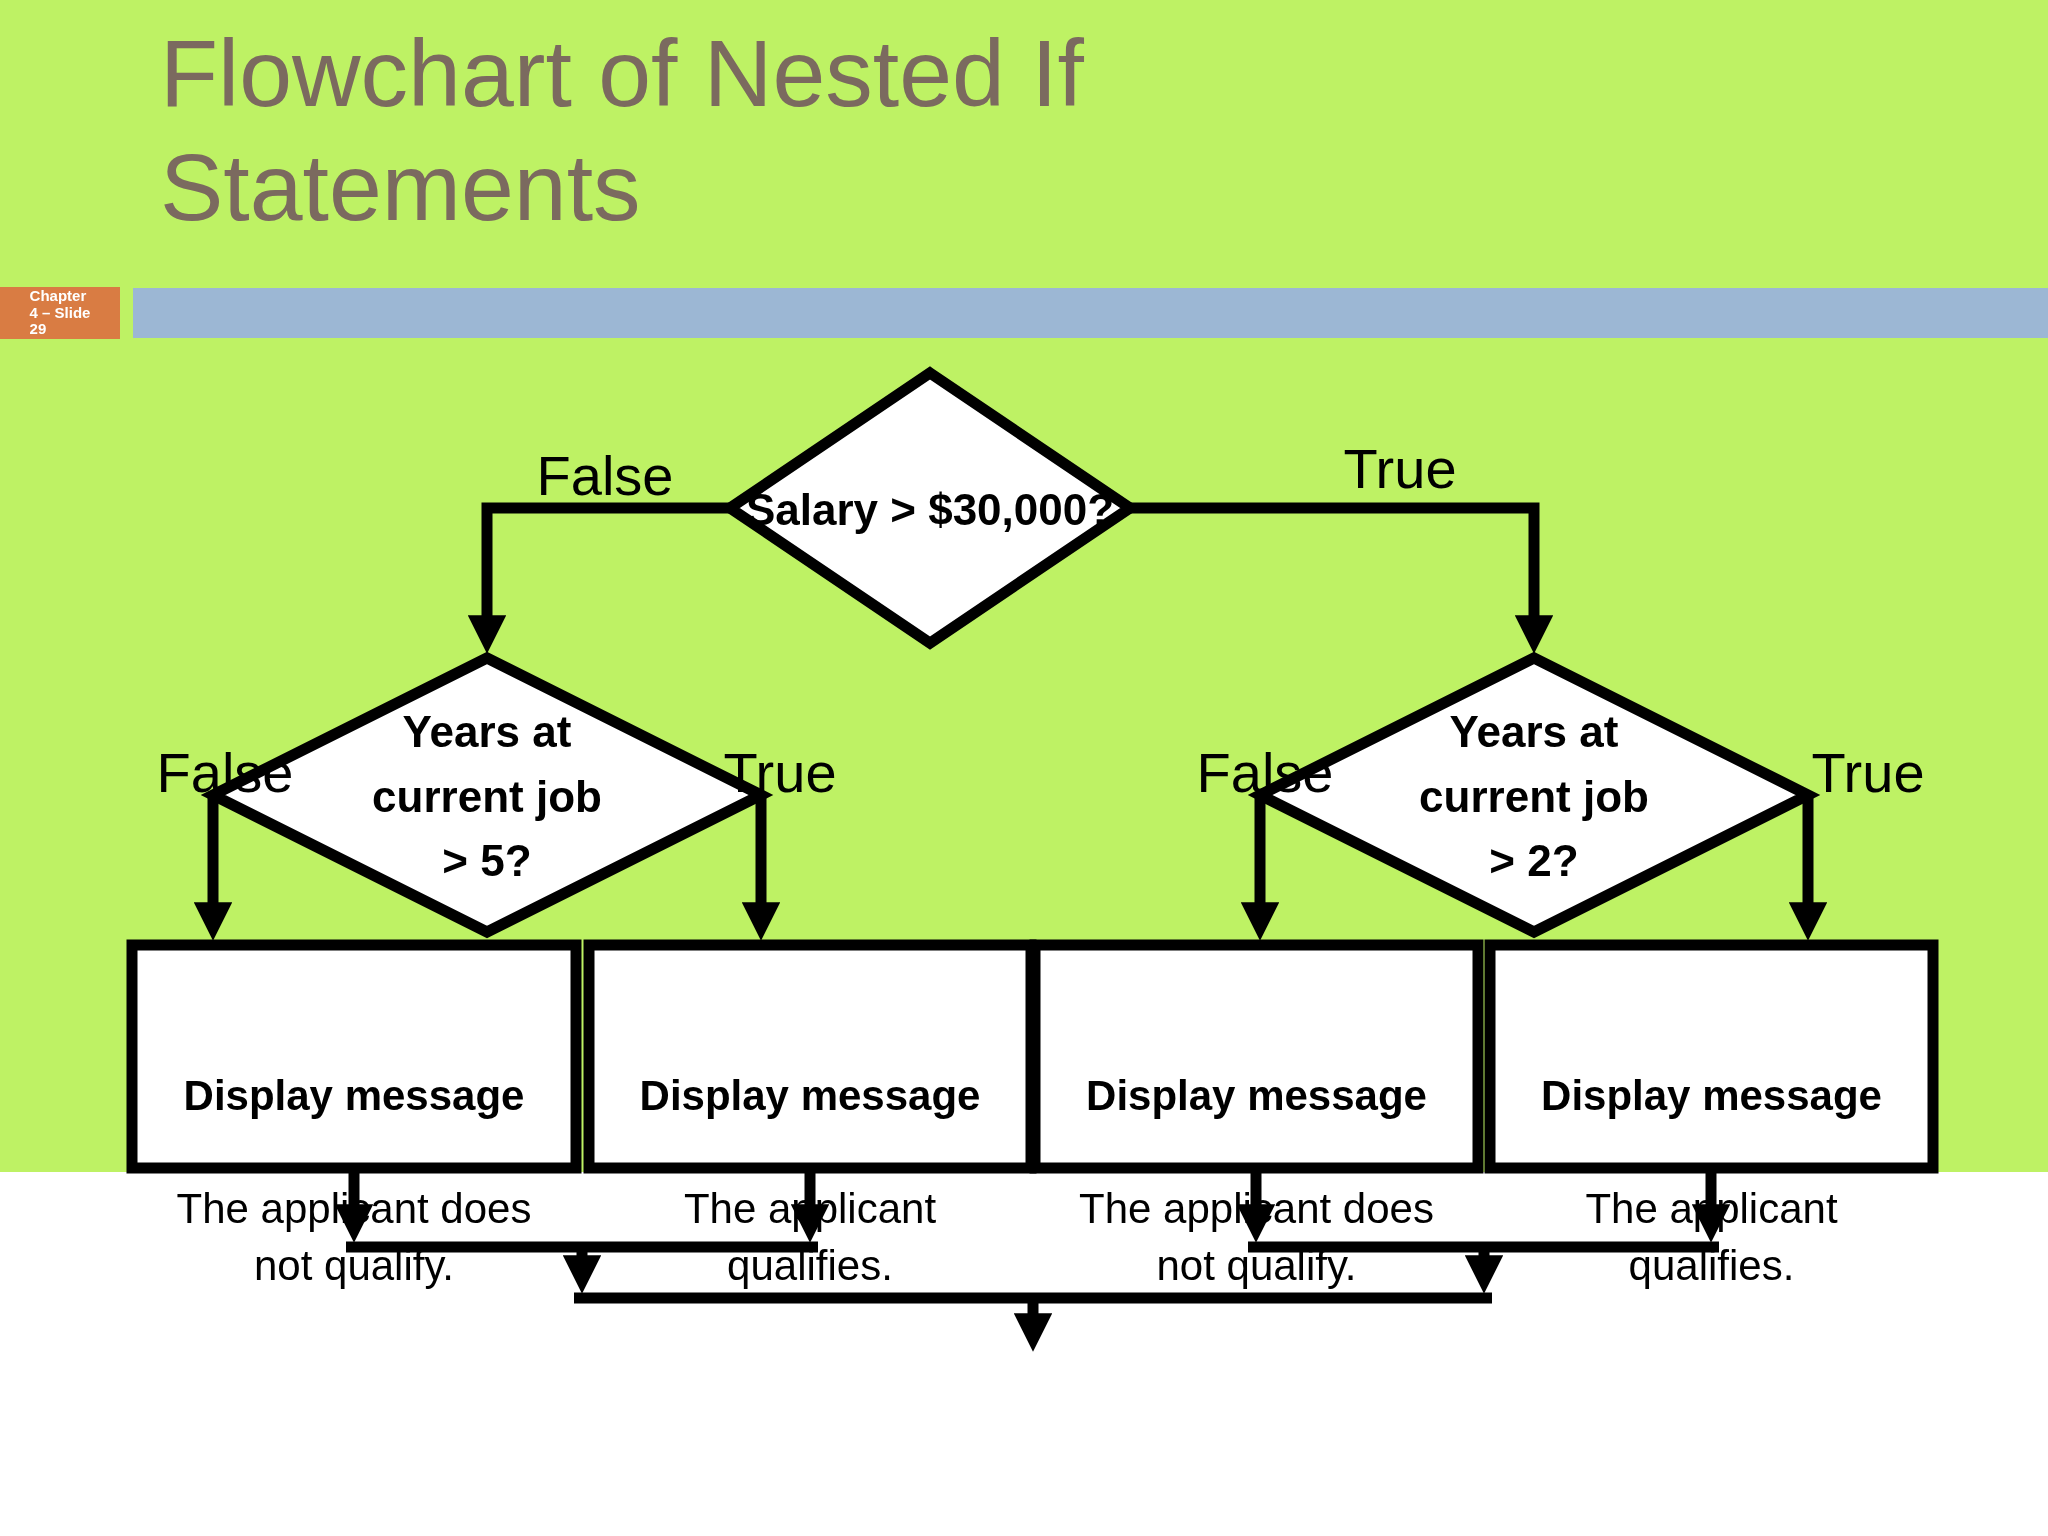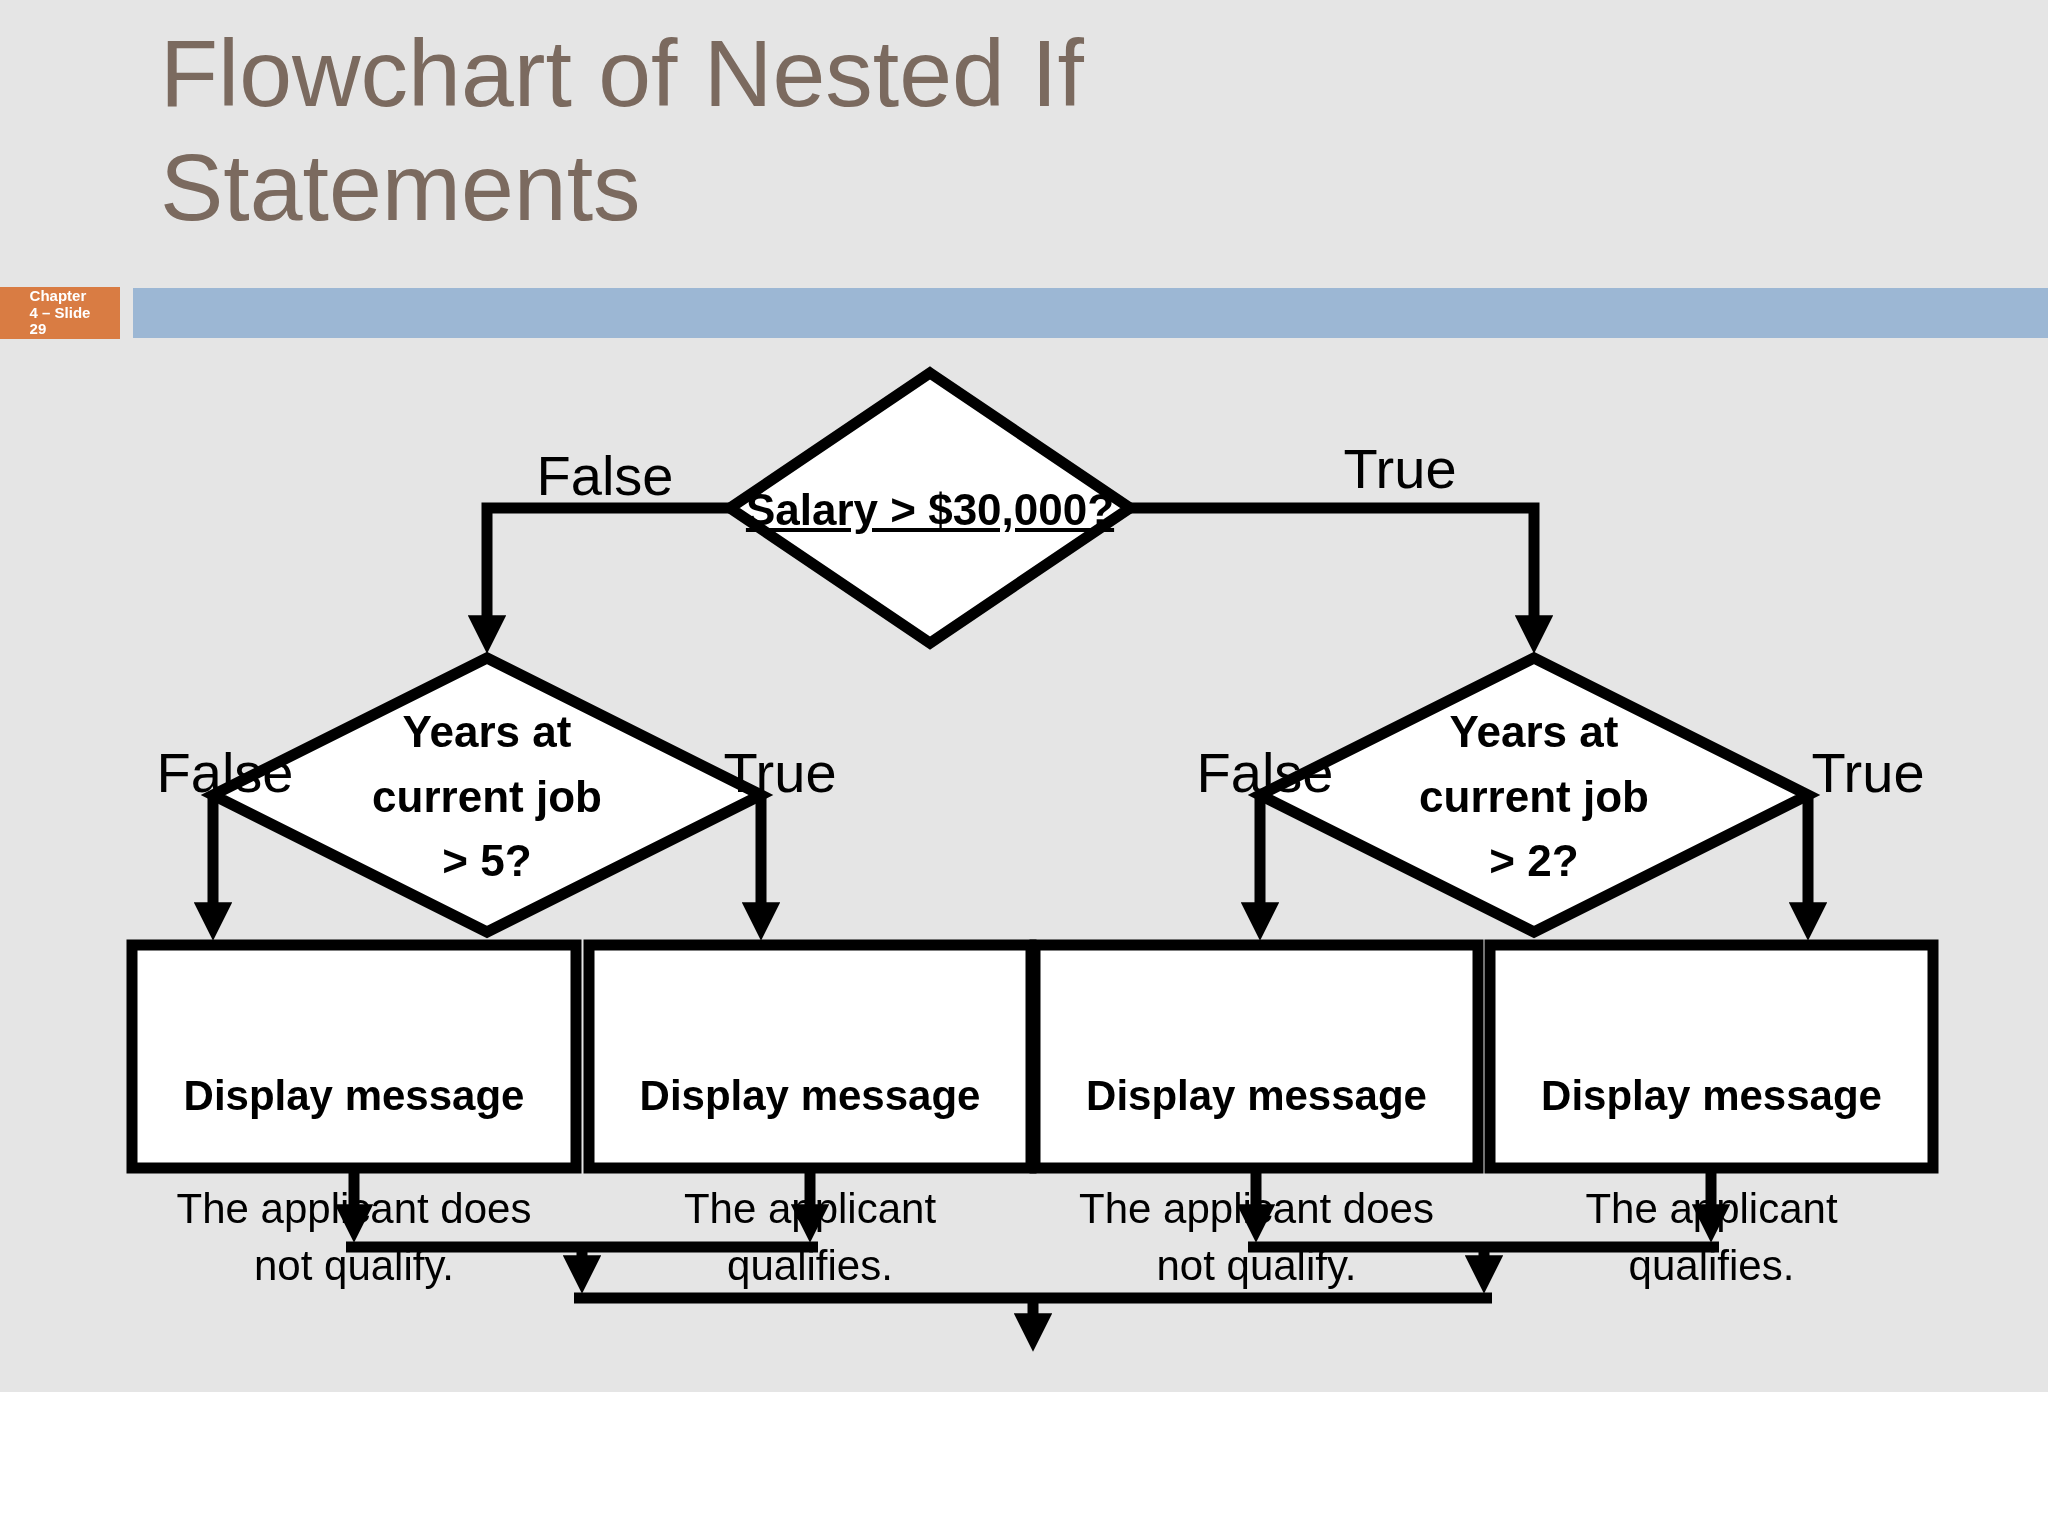--- a/index.html
+++ b/index.html
@@ -2,21 +2,21 @@
 <html style="--title-color: #7b6a5f; --accent-bar-color: #9cb7d4; --badge-bg-color: #d97c43; --badge-text-color: #ffffff; --flowchart-stroke-color: #000000; --flowchart-fill-color: #ffffff;"><head>
 <meta charset="utf-8">
 <style>
   html, body {
     margin: 0; padding: 0;
     width: 2048px; height: 1536px;
     background: #ffffff;
     overflow: hidden;
     font-family: "Liberation Sans", "DejaVu Sans", sans-serif;
   }
-  .slide { position: relative; width: 2048px; height: 1392px; background: #e5e5e5; }
+  .slide { position: relative; width: 2048px; height: 1172px; background: #bef264; }
 
   .page-title {
     position: absolute;
     left: 160px; top: 16px;
     width: 1180px;
     margin: 0;
     font-size: 95px;
     font-weight: 400;
     line-height: 1.2;
     letter-spacing: 0px;
@@ -131,21 +131,21 @@
     </g>
 
     <g>
       <rect class="shape" x="132" y="945" width="444" height="223"></rect>
       <rect class="shape" x="589" y="945" width="442" height="223"></rect>
       <rect class="shape" x="1035" y="945" width="443" height="223"></rect>
       <rect class="shape" x="1490" y="945" width="443" height="223"></rect>
     </g>
   </svg>
 
-  <div class="flow-text decision-label" style="left:730px; top:478px; width:400px;text-decoration:underline;">Salary &gt; $30,000?</div>
+  <div class="flow-text decision-label" style="left:730px; top:478px; width:400px;">Salary &gt; $30,000?</div>
   <div class="flow-text decision-label" style="left:307px; top:700px; width:360px;">Years at
 current job
 &gt; 5?</div>
   <div class="flow-text decision-label" style="left:1354px; top:700px; width:360px;">Years at
 current job
 &gt; 2?</div>
 
   <div class="flow-text branch-label" style="left:605px; top:475px;">False</div>
   <div class="flow-text branch-label" style="left:1400px; top:468px;">True</div>
   <div class="flow-text branch-label" style="left:225px; top:772px;">False</div>

